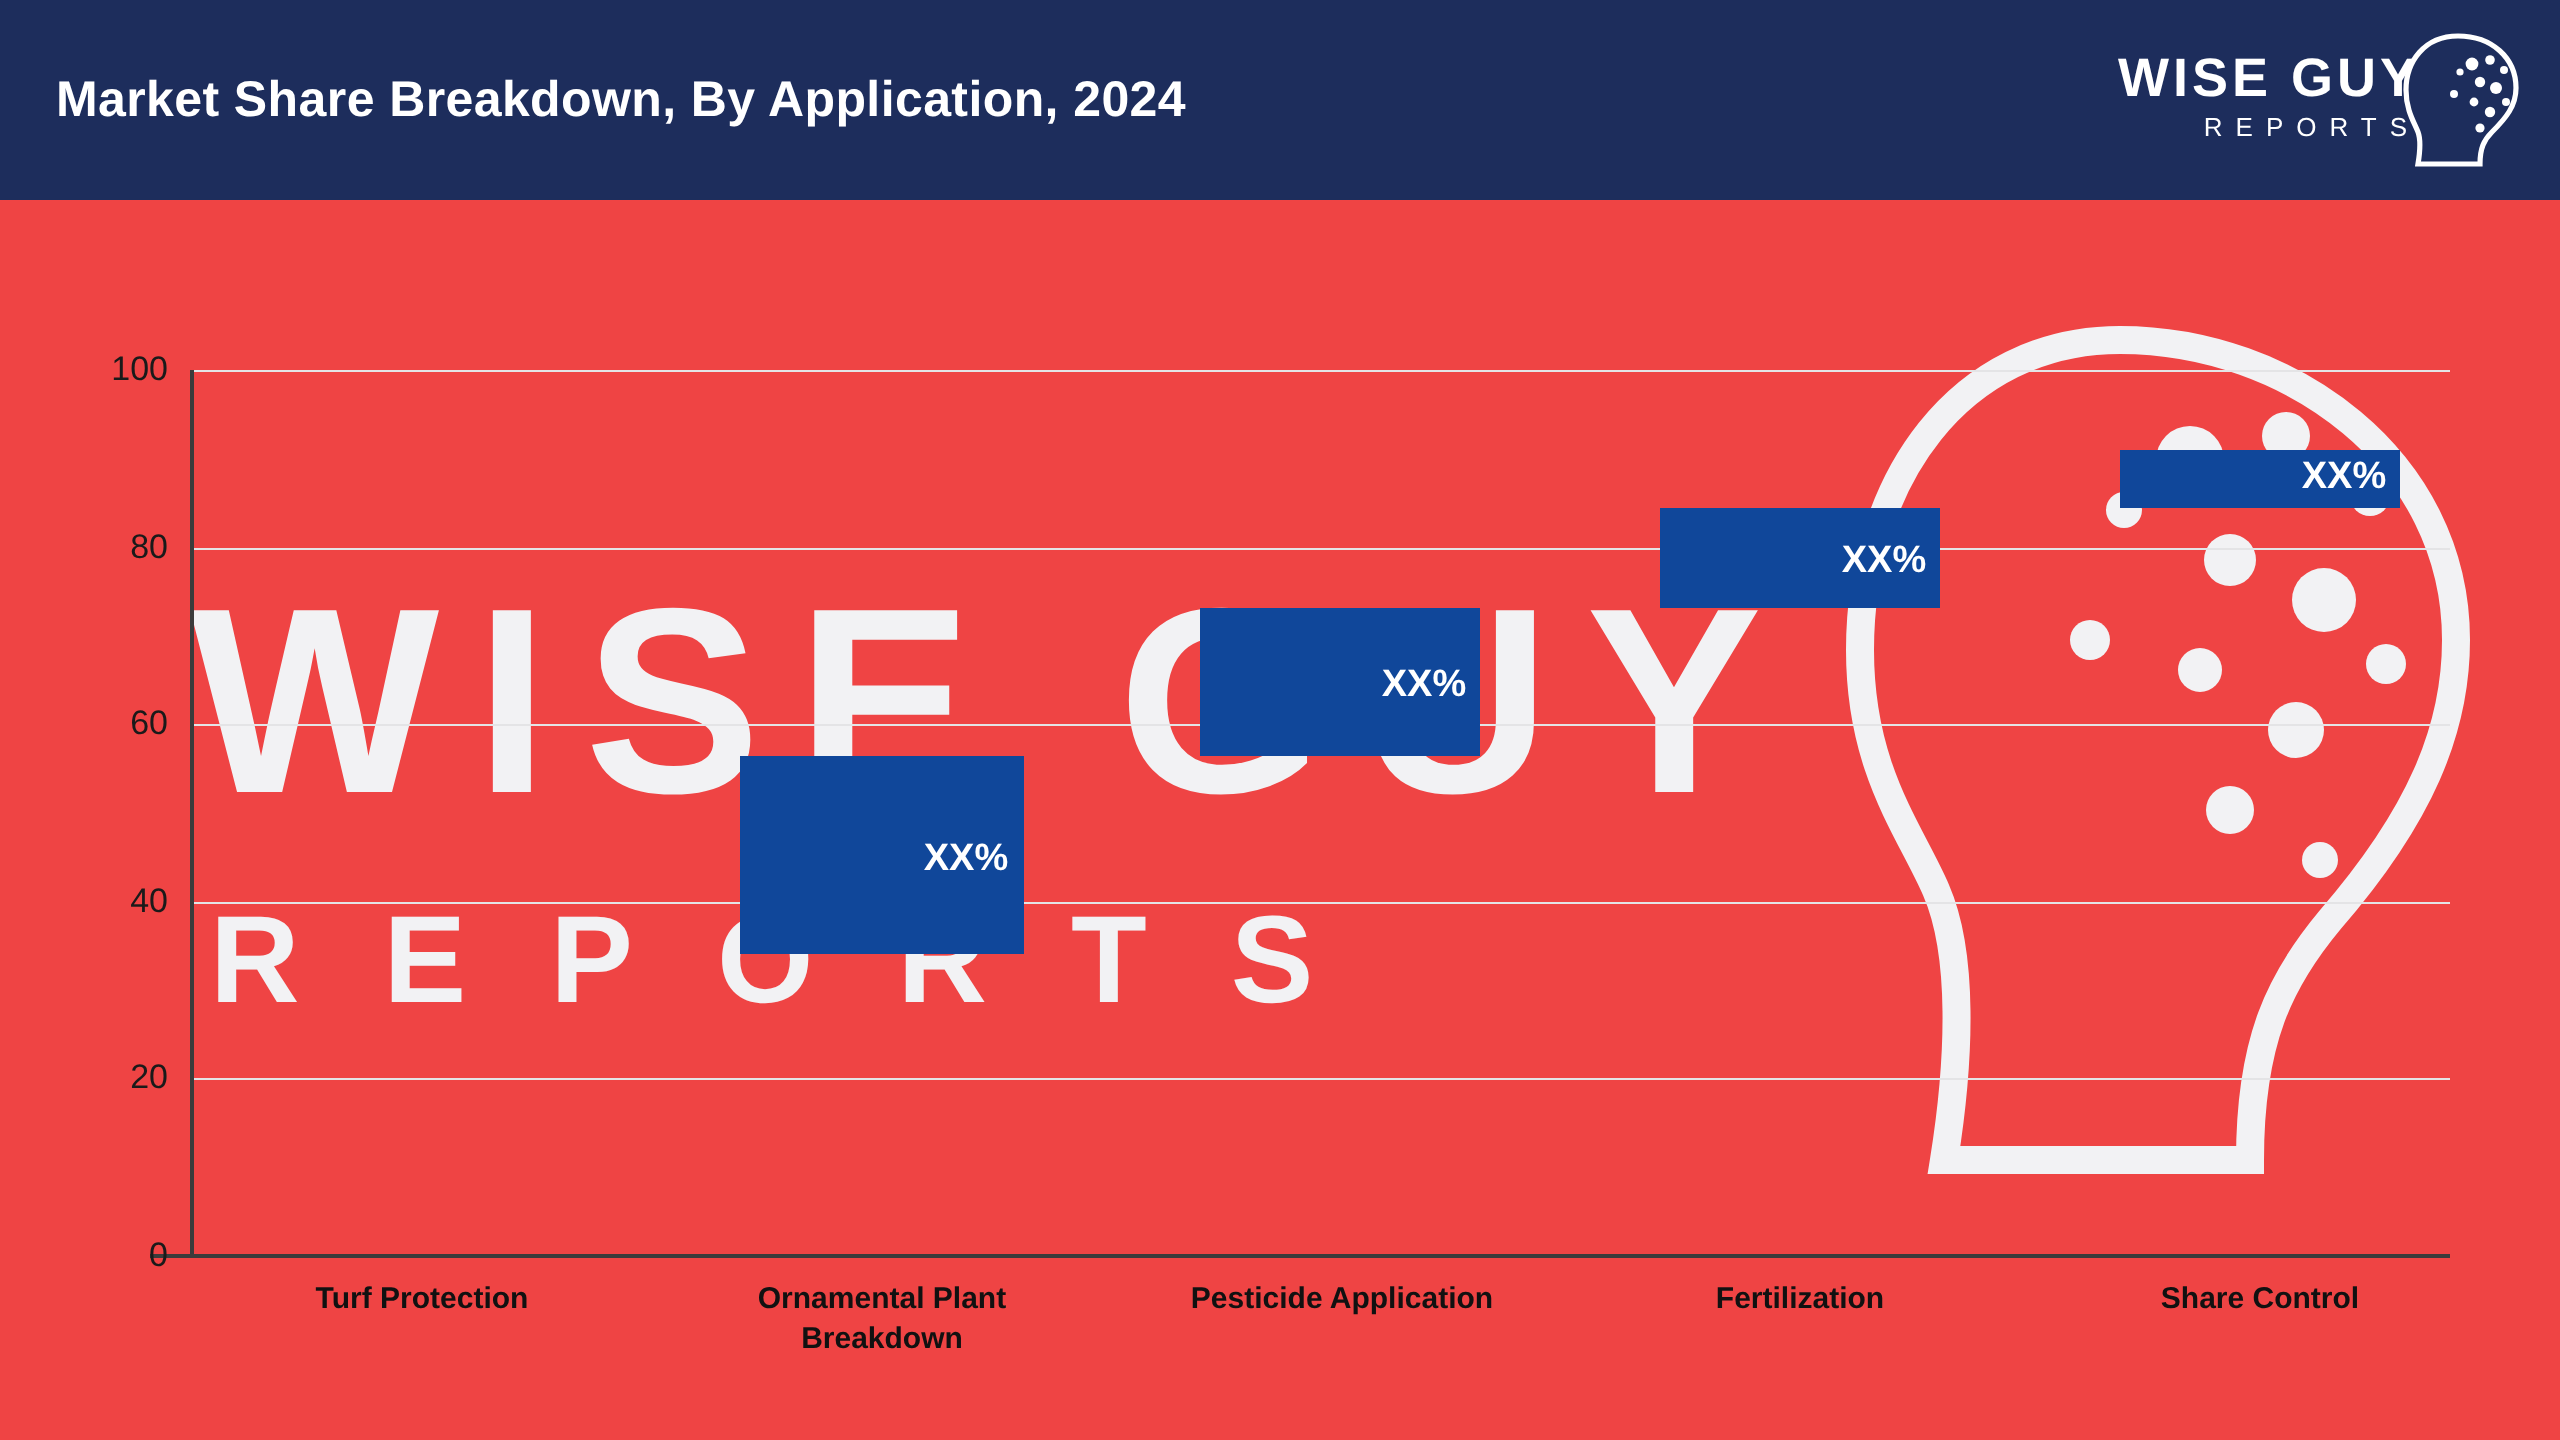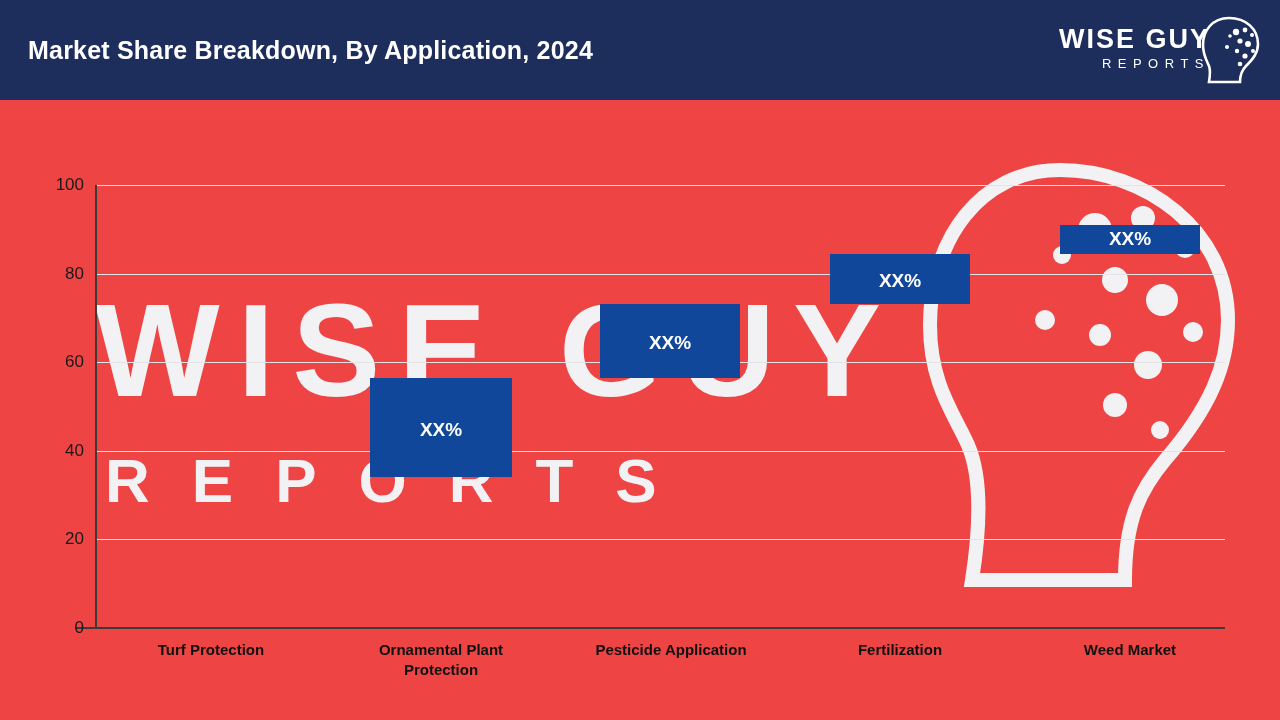--- a/index.html
+++ b/index.html
@@ -161,20 +161,21 @@
     background: #10479a;
   }
   .bar-label {
     position: absolute;
     width: 100%;
     text-align: center;
     color: #ffffff;
     font-weight: bold;
     font-size: 19px;
     white-space: nowrap;
+    padding-left: 42px;
   }
   .cat-label {
     position: absolute;
     text-align: center;
     font-size: 15px;
     font-weight: bold;
     color: #111111;
     line-height: 20px;
   }
 </style>
@@ -260,19 +261,19 @@
     <div class="axis-x"></div>
 
     <div class="ytick-label" style="top:518px;">0</div>
     <div class="ytick-label" style="top:429.4px;">20</div>
     <div class="ytick-label" style="top:340.8px;">40</div>
     <div class="ytick-label" style="top:252.2px;">60</div>
     <div class="ytick-label" style="top:163.6px;">80</div>
     <div class="ytick-label" style="top:75px;">100</div>
 
     <div class="cat-label" style="left:80px; top:540px; width:262px;">Turf Protection</div>
-    <div class="cat-label" style="left:340px; top:540px; width:202px;">Ornamental Plant Protection</div>
+    <div class="cat-label" style="left:340px; top:540px; width:202px;">Ornamental Plant Breakdown</div>
     <div class="cat-label" style="left:585px; top:540px; width:172px;">Pesticide Application</div>
     <div class="cat-label" style="left:800px; top:540px; width:200px;text-align:center;">Fertilization</div>
-    <div class="cat-label" style="left:1030px; top:540px; width:200px;">Weed Market</div>
+    <div class="cat-label" style="left:1030px; top:540px; width:200px;">Share Control</div>
 
   </div>
 </div>
 
 </body></html>

